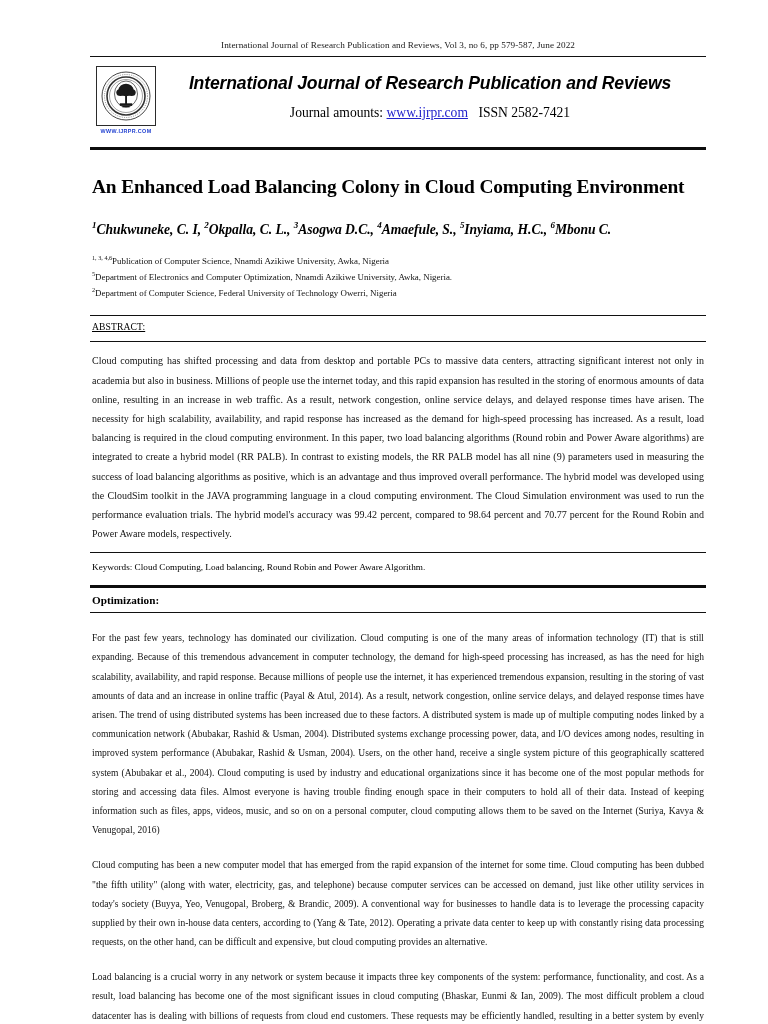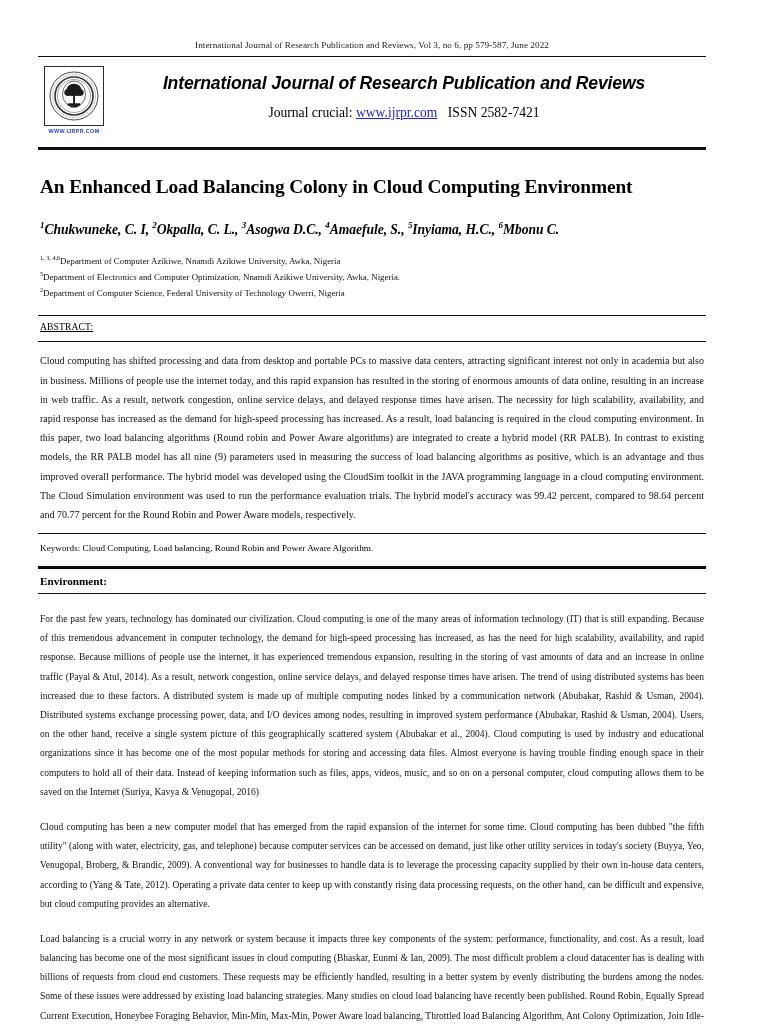--- a/index.html
+++ b/index.html
@@ -13,21 +13,21 @@
     overflow: hidden;
     font-family: "Liberation Serif", "DejaVu Serif", serif;
     color: #000000;
   }
   .page {
     position: relative;
     width: 768px;
     height: 1024px;
     background: #ffffff;
     box-sizing: border-box;
-    padding: 0 62px 0 38px;
+    padding: 0 62px 0 90px;
   }
 
   
   .running-head {
     text-align: center;
     font-size: 9.2px;
     letter-spacing: .05px;
     padding-top: 40px;
     color: #1a1a1a;
   }
@@ -190,53 +190,53 @@
             <rect x="19.8" y="33.3" width="12.4" height="2.6"></rect>
             <rect x="22.4" y="35.9" width="7.2" height="1.5"></rect>
           </g>
         </svg>
       </div>
       <div class="logo-url">WWW.IJRPR.COM</div>
     </div>
     <div class="masthead-text">
       <div class="journal-title">International Journal of Research Publication and Reviews</div>
       <div class="journal-sub">
-        <span>Journal crucial:</span>
+        <span>Journal amounts:</span>
         <a href="#">www.ijrpr.com</a>
         <span class="issn">ISSN 2582-7421</span>
       </div>
     </div>
   </div>
 
   <div class="rule-thick"></div>
 
   <div class="article-title">An Enhanced Load Balancing Colony in Cloud Computing Environment</div>
 
   <div class="authors"><sup>1</sup>Chukwuneke, C. I, <sup>2</sup>Okpalla, C. L., <sup>3</sup>Asogwa D.C., <sup>4</sup>Amaefule, S., <sup>5</sup>Inyiama, H.C., <sup>6</sup>Mbonu C.</div>
 
   <div class="affils">
     <div class="affil">
-      <sup>1, 3, 4,6</sup><span>Department of Computer Azikiwe, Nnamdi Azikiwe University, Awka, Nigeria</span>
+      <sup>1, 3, 4,6</sup><span>Publication of Computer Science, Nnamdi Azikiwe University, Awka, Nigeria</span>
     </div>
     <div class="affil">
       <sup>5</sup><span>Department of Electronics and Computer Optimization, Nnamdi Azikiwe University, Awka, Nigeria.</span>
     </div>
     <div class="affil">
       <sup>2</sup><span>Department of Computer Science, Federal University of Technology Owerri, Nigeria</span>
     </div>
   </div>
 
   <div class="abs-rule-top"></div>
   <div class="abs-label">ABSTRACT:</div>
   <div class="abs-rule-bot"></div>
   <div class="abstract-body">Cloud computing has shifted processing and data from desktop and portable PCs to massive data centers, attracting significant interest not only in academia but also in business. Millions of people use the internet today, and this rapid expansion has resulted in the storing of enormous amounts of data online, resulting in an increase in web traffic. As a result, network congestion, online service delays, and delayed response times have arisen. The necessity for high scalability, availability, and rapid response has increased as the demand for high-speed processing has increased. As a result, load balancing is required in the cloud computing environment. In this paper, two load balancing algorithms (Round robin and Power Aware algorithms) are integrated to create a hybrid model (RR PALB). In contrast to existing models, the RR PALB model has all nine (9) parameters used in measuring the success of load balancing algorithms as positive, which is an advantage and thus improved overall performance. The hybrid model was developed using the CloudSim toolkit in the JAVA programming language in a cloud computing environment. The Cloud Simulation environment was used to run the performance evaluation trials. The hybrid model's accuracy was 99.42 percent, compared to 98.64 percent and 70.77 percent for the Round Robin and Power Aware models, respectively.</div>
   <div class="kw-rule"></div>
   <div class="keywords">Keywords: Cloud Computing, Load balancing, Round Robin and Power Aware Algorithm.</div>
 
   <div class="intro-rule"></div>
-  <div class="intro-heading">Environment:</div>
+  <div class="intro-heading">Optimization:</div>
   <div class="intro-rule-bot"></div>
 
   <div class="body-para">For the past few years, technology has dominated our civilization. Cloud computing is one of the many areas of information technology (IT) that is still expanding. Because of this tremendous advancement in computer technology, the demand for high-speed processing has increased, as has the need for high scalability, availability, and rapid response. Because millions of people use the internet, it has experienced tremendous expansion, resulting in the storing of vast amounts of data and an increase in online traffic (Payal &amp; Atul, 2014). As a result, network congestion, online service delays, and delayed response times have arisen. The trend of using distributed systems has been increased due to these factors. A distributed system is made up of multiple computing nodes linked by a communication network (Abubakar, Rashid &amp; Usman, 2004). Distributed systems exchange processing power, data, and I/O devices among nodes, resulting in improved system performance (Abubakar, Rashid &amp; Usman, 2004). Users, on the other hand, receive a single system picture of this geographically scattered system (Abubakar et al., 2004). Cloud computing is used by industry and educational organizations since it has become one of the most popular methods for storing and accessing data files. Almost everyone is having trouble finding enough space in their computers to hold all of their data. Instead of keeping information such as files, apps, videos, music, and so on on a personal computer, cloud computing allows them to be saved on the Internet (Suriya, Kavya &amp; Venugopal, 2016)</div>
   <div class="body-para">Cloud computing has been a new computer model that has emerged from the rapid expansion of the internet for some time. Cloud computing has been dubbed "the fifth utility" (along with water, electricity, gas, and telephone) because computer services can be accessed on demand, just like other utility services in today's society (Buyya, Yeo, Venugopal, Broberg, &amp; Brandic, 2009). A conventional way for businesses to handle data is to leverage the processing capacity supplied by their own in-house data centers, according to (Yang &amp; Tate, 2012). Operating a private data center to keep up with constantly rising data processing requests, on the other hand, can be difficult and expensive, but cloud computing provides an alternative.</div>
   <div class="body-para">Load balancing is a crucial worry in any network or system because it impacts three key components of the system: performance, functionality, and cost. As a result, load balancing has become one of the most significant issues in cloud computing (Bhaskar, Eunmi &amp; Ian, 2009). The most difficult problem a cloud datacenter has is dealing with billions of requests from cloud end customers. These requests may be efficiently handled, resulting in a better system by evenly distributing the burdens among the nodes. Some of these issues were addressed by existing load balancing strategies. Many studies on cloud load balancing have recently been published. Round Robin, Equally Spread Current Execution, Honeybee Foraging Behavior, Min-Min, Max-Min, Power Aware load balancing, Throttled load Balancing Algorithm, Ant Colony Optimization, Join Idle-Queue, and other load balancing algorithms will</div>
 
 </div>
 
 </body></html>

